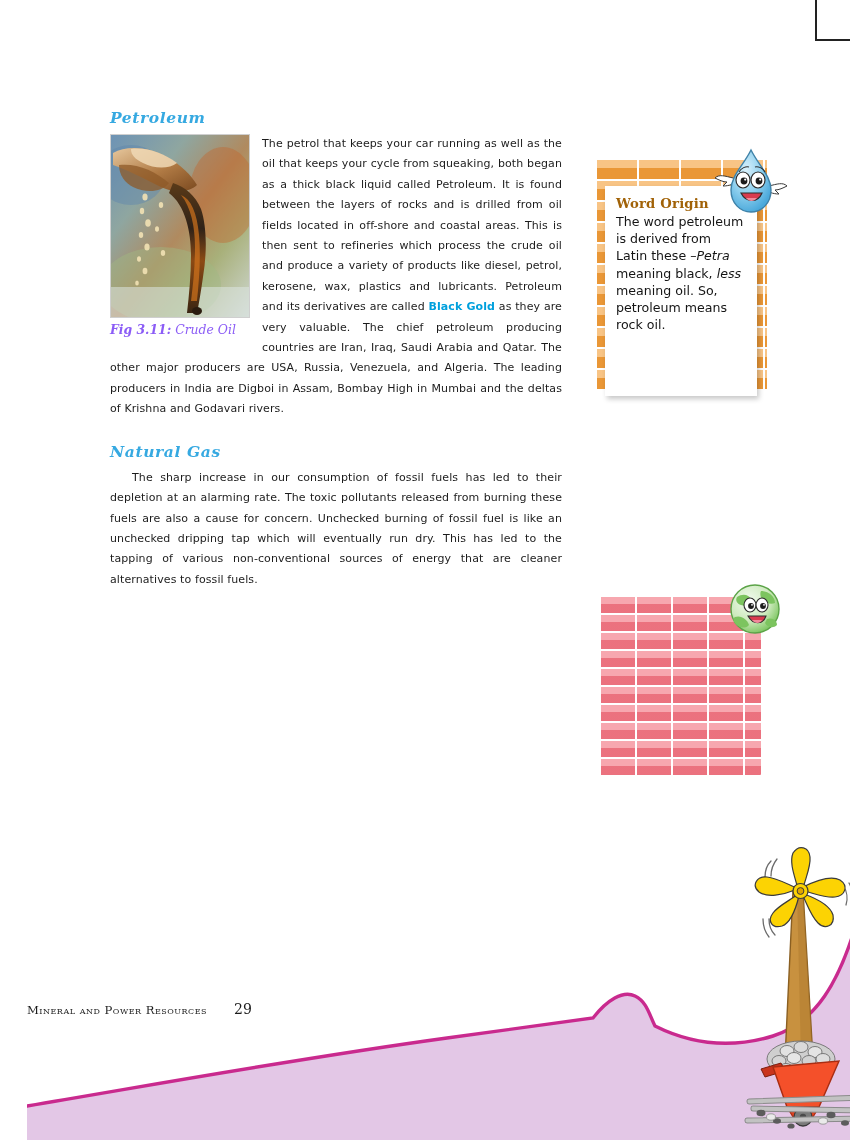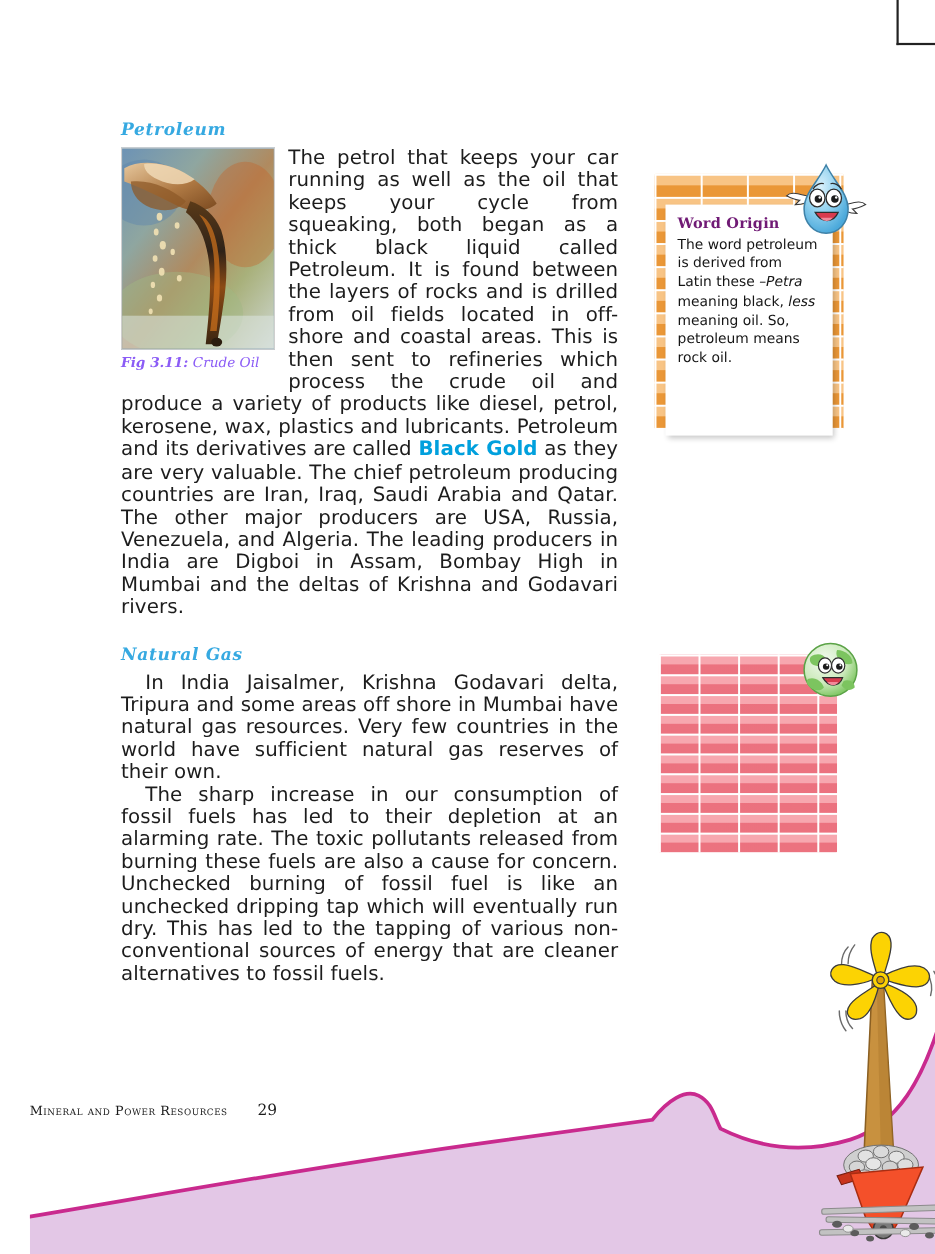--- a/index.html
+++ b/index.html
@@ -53,21 +53,21 @@
     font-family: "DejaVu Serif", serif;
     font-style: italic;
     font-weight: bold;
     font-size: 15.5px;
     color: #36a9e1;
     letter-spacing: .6px;
     margin: 0 0 7px 0;
   }
   .body-text {
     font-family: "DejaVu Sans", sans-serif;
-    font-size: 18px;
+    font-size: 11px;
     line-height: 20.4px;
     color: #1c1c1c;
     text-align: justify;
     margin: 0;
     letter-spacing: .1px;
   }
   .body-text.indent { text-indent: 22px; }
   .gap-lg { height: 22px; }
   .accent {
     color: #00a0dd;
@@ -126,21 +126,21 @@
   }
   .box-card {
     position: absolute;
     background: #ffffff;
     box-shadow: 2px 3px 5px rgba(0,0,0,.22);
   }
   .box-title {
     font-family: "DejaVu Serif", serif;
     font-weight: bold;
     font-size: 13.2px;
-    color: #701a75;
+    color: #a16207;
     margin: 0 0 2px 0;
     letter-spacing: .2px;
   }
   .box-body {
     font-family: "DejaVu Sans", sans-serif;
     font-size: 12.6px;
     line-height: 17.2px;
     color: #151515;
     margin: 0;
   }
@@ -265,21 +265,20 @@
         <span>Crude Oil</span>
       </div>
     </div>
 
     <p class="body-text"><span>The petrol that keeps your car running as well as the oil that keeps your cycle from squeaking, both began as a thick black liquid called Petroleum. It is found between the layers of rocks and is drilled from oil fields located in off-shore and coastal areas. This is then sent to refineries which process the crude oil and produce a variety of products like diesel, petrol, kerosene, wax, plastics and lubricants. Petroleum and its derivatives are called </span><span class="accent">Black Gold</span><span> as they are very valuable. The chief petroleum producing countries are Iran, Iraq, Saudi Arabia and Qatar. The other major producers are USA, Russia, Venezuela, and Algeria. The leading producers in India are Digboi in Assam, Bombay High in Mumbai and the deltas of Krishna and Godavari rivers.</span></p>
 
     <div class="gap-lg"></div>
 
     <h2 class="sec-heading">Natural Gas</h2>
 
-    <p class="body-text indent">In India Jaisalmer, Krishna Godavari delta, Tripura and some areas off shore in Mumbai have natural gas resources. Very few countries in the world have sufficient natural gas reserves of their own.</p>
     <p class="body-text indent">The sharp increase in our consumption of fossil fuels has led to their depletion at an alarming rate.  The toxic pollutants released from burning these fuels are also a cause for concern. Unchecked burning of fossil fuel is like an unchecked dripping tap which will eventually run dry. This has led to the tapping of various non-conventional sources of energy that are cleaner alternatives to fossil fuels.</p>
   </div>
 
   <div class="sidebox" style="left:568px; top:158px; width:172px; height:232px;">
     <div class="brick-frame brick-orange"></div>
     <div class="box-card" style="left:10px; top:28px; width:152px; height:210px; padding:10px 11px; box-sizing:border-box;">
       <p class="box-title">Word Origin</p>
       <p class="box-body"><span>The word petroleum is derived from Latin these –</span><i>Petra</i><span> meaning black, </span><i>less</i><span> meaning oil. So, petroleum means rock oil.</span></p>
     </div>
 

